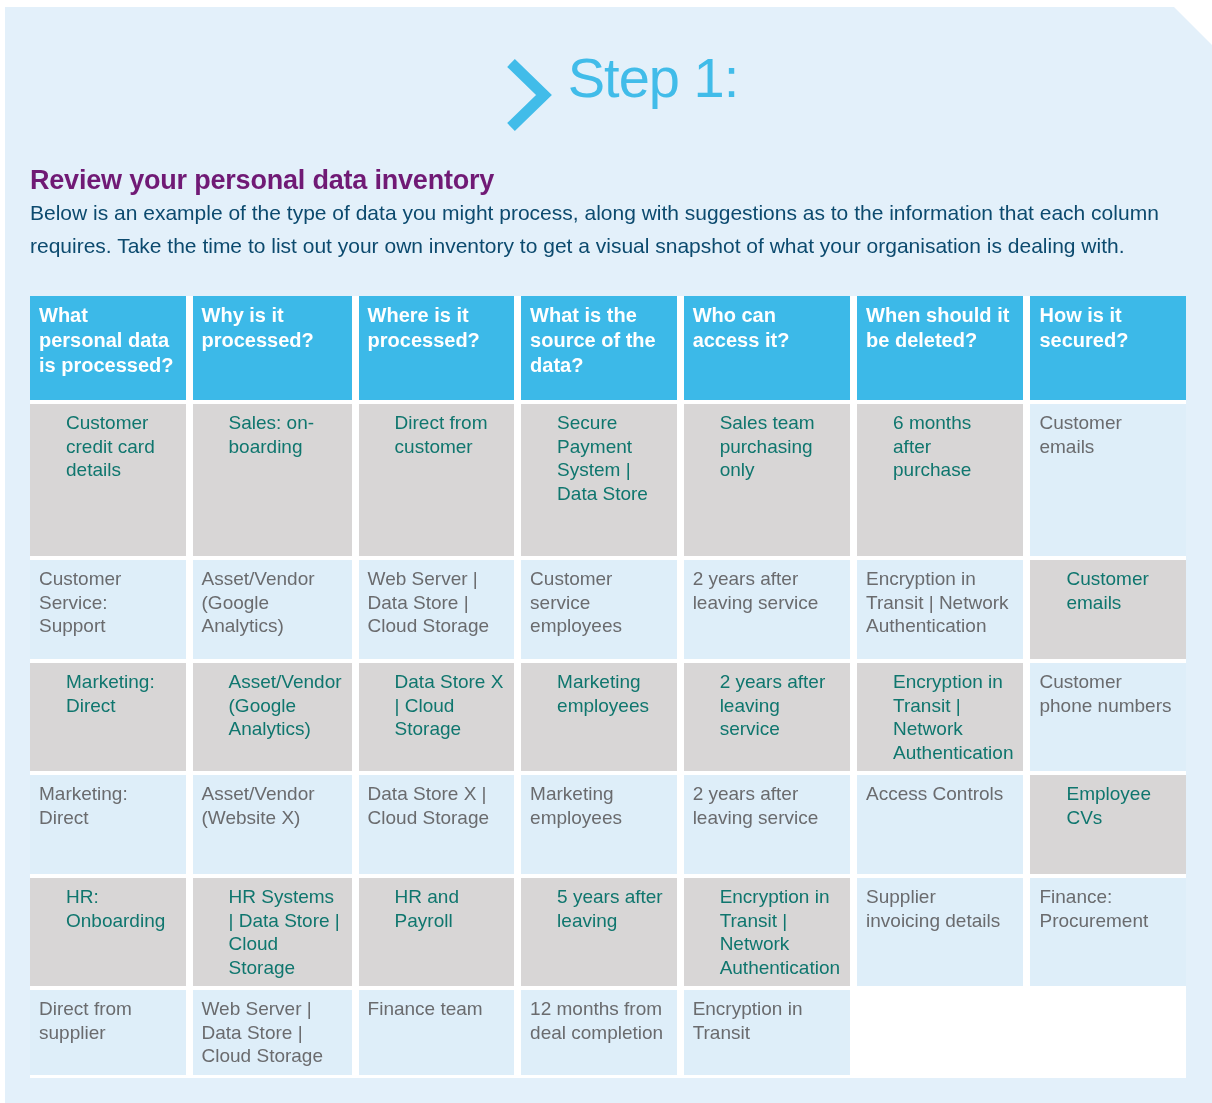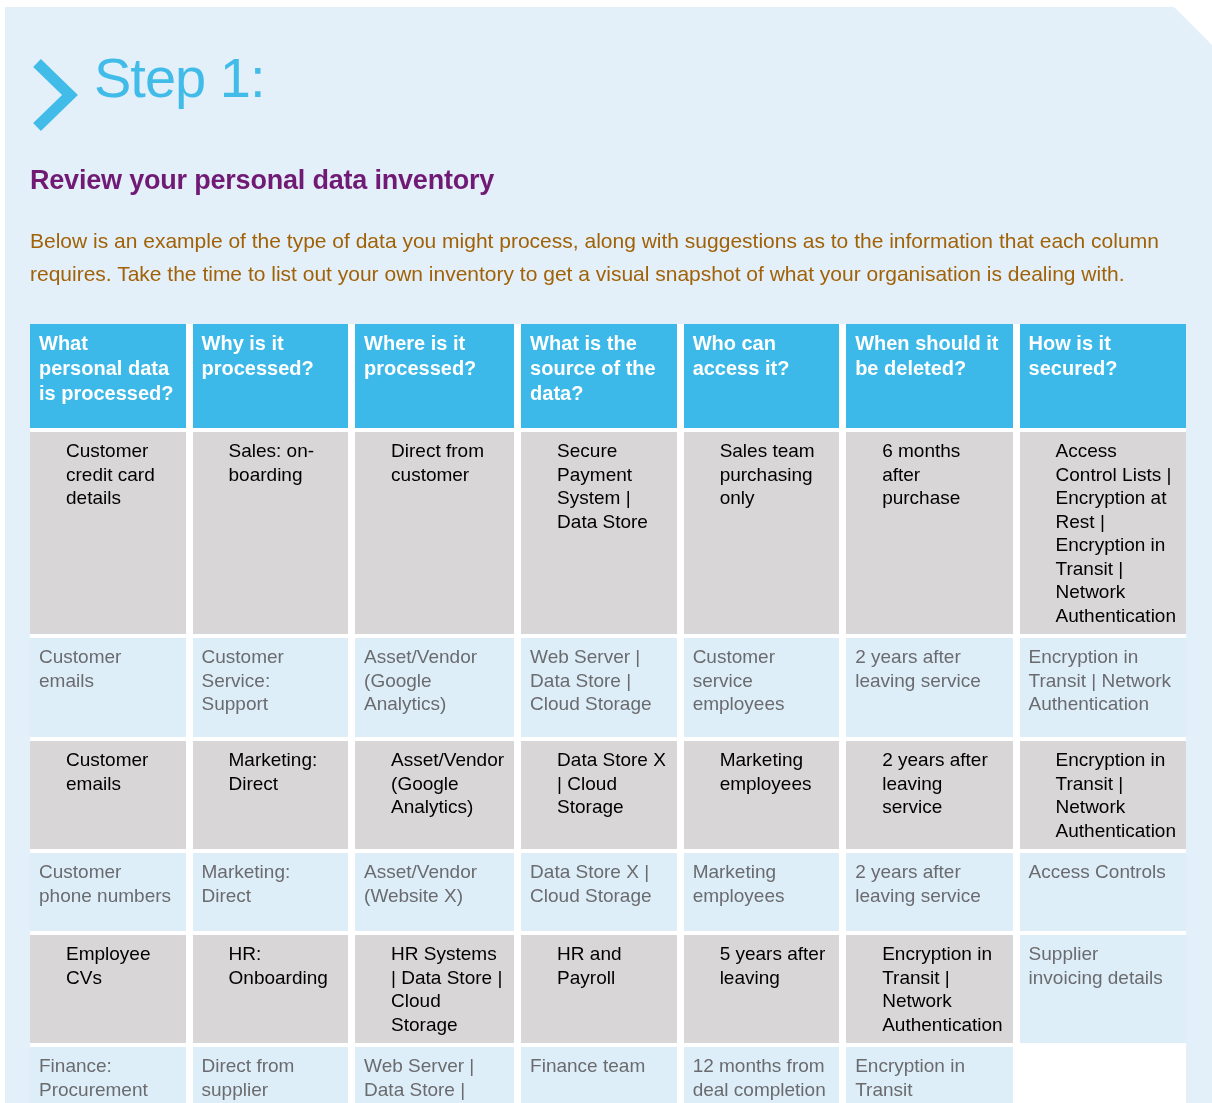--- a/index.html
+++ b/index.html
@@ -20,43 +20,44 @@
     background: #e3f0fa;
     clip-path: polygon(0 0, calc(100% - 38px) 0, 100% 38px, 100% 100%, 0 100%);
   }
   .content {
     padding: 42px 0 0 25px;
   }
   .step-row {
     display: flex;
     align-items: flex-start;
     gap: 16px;
+    justify-content: center;
   }
   .chevron {
     margin-top: 6px;
     flex: 0 0 auto;
   }
   .step-title {
     color: #41bce9;
     font-size: 56px;
     font-weight: 300;
     line-height: 1.05;
     letter-spacing: -1px;
   }
   .subtitle {
     margin-top: 26px;
     color: #701a75;
     font-size: 27px;
     font-weight: bold;
     letter-spacing: -0.2px;
   }
   .intro {
-    margin-top: 28px;
+    margin-top: 0;
     width: 1140px;
-    color: #a16207;
+    color: #0c4a6e;
     font-size: 21px;
     line-height: 33px;
   }
   .grid {
     margin-top: 34px;
     width: 1156px;
     display: grid;
     grid-template-columns: repeat(7, 1fr);
     column-gap: 7px;
     row-gap: 4px;
@@ -71,21 +72,21 @@
     overflow-wrap: break-word;
   }
   .th {
     background: #3cb9e8;
     color: #ffffff;
     font-weight: bold;
     font-size: 20px;
     line-height: 25px;
     min-height: 104px;
   }
-  .g { background: #d8d6d6; color: #000000; padding-left: 36px; }
+  .g { background: #d8d6d6; color: #0f766e; padding-left: 36px; }
   .b { background: #deeef9; color: #6a6b6e; }
   .r1 { min-height: 152px; }
   .r2 { min-height: 99px; }
   .r3 { min-height: 99px; }
   .r4 { min-height: 78px; }
   .r5 { min-height: 99px; }
   .r6 { min-height: 78px; }
 </style>
 </head>
 <body>
@@ -114,21 +115,20 @@
       <div class="cell th">Who can access it?</div>
       <div class="cell th">When should it be deleted?</div>
       <div class="cell th">How is it secured?</div>
 
       <div class="cell g r1">Customer credit card details</div>
       <div class="cell g r1">Sales: on-boarding</div>
       <div class="cell g r1">Direct from customer</div>
       <div class="cell g r1">Secure Payment System | Data Store</div>
       <div class="cell g r1">Sales team purchasing only</div>
       <div class="cell g r1">6 months after purchase</div>
-      <div class="cell g r1">Access Control Lists | Encryption at Rest | Encryption in Transit | Network Authentication</div>
 
       <div class="cell b r2">Customer emails</div>
       <div class="cell b r2">Customer Service: Support</div>
       <div class="cell b r2">Asset/Vendor (Google Analytics)</div>
       <div class="cell b r2">Web Server | Data Store | Cloud Storage</div>
       <div class="cell b r2">Customer service employees</div>
       <div class="cell b r2">2 years after leaving service</div>
       <div class="cell b r2">Encryption in Transit | Network Authentication</div>
 
       <div class="cell g r3">Customer emails</div>

